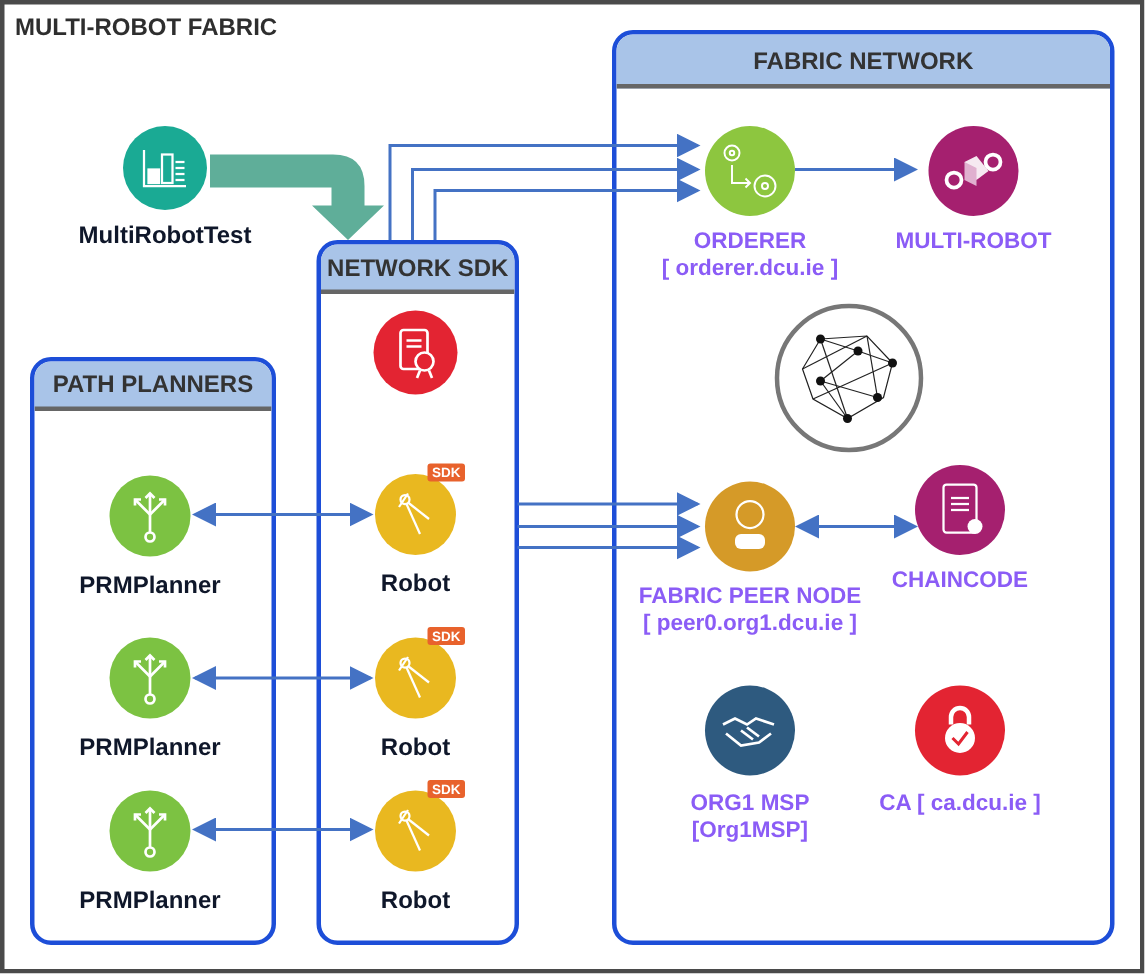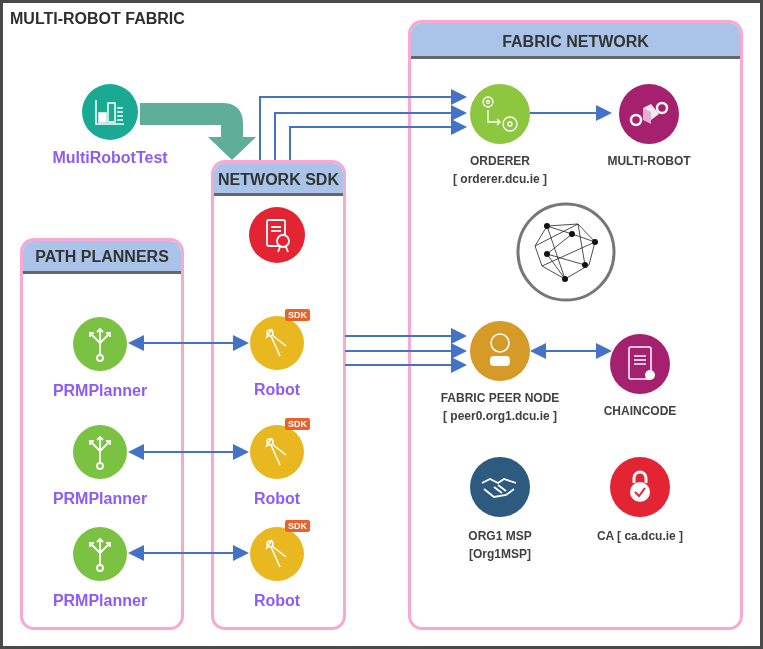--- a/index.html
+++ b/index.html
@@ -1,27 +1,27 @@
 <!DOCTYPE html>
 <html><head>
 <meta charset="utf-8">
 <style>
   html, body { margin: 0; padding: 0; background: #ffffff; }
   body { width: 763px; height: 649px; position: relative; overflow: hidden;
          font-family: "Liberation Sans", sans-serif; color: #333333; }
   .frame { position: absolute; left: 0; top: 0; width: 757px; height: 643px;
            border: 3px solid #4a4a4a; background: #ffffff; }
   .main-title { position: absolute; left: 10px; top: 10px; font-weight: bold; font-size: 16px; color: #2e2e2e; }
-  .panel { position: absolute; border: 3px solid #f9a8d4; border-radius: 14px; background: #ffffff; overflow: hidden; }
+  .panel { position: absolute; border: 3px solid #1d4ed8; border-radius: 14px; background: #ffffff; overflow: hidden; }
   .panel-head { background: #a9c4e8; border-bottom: 3px solid #666666; font-weight: bold; color: #333333;
                 text-align: center; font-size: 16px; }
   .node { position: absolute; text-align: center; }
   .circle { border-radius: 50%; margin: 0 auto; position: relative; }
-  .lbl { font-weight: bold; font-size: 16px; color: #8b5cf6; line-height: 19px; }
-  .lbl2 { font-size: 12px; color: #404040; line-height: 18px; font-weight: bold; }
+  .lbl { font-weight: bold; font-size: 16px; color: #0f172a; line-height: 19px; }
+  .lbl2 { font-size: 15px; color: #8b5cf6; line-height: 18px; font-weight: bold; }
   .sdk-badge { position: absolute; right: -6px; top: -7px; background: #e8622c; color: #fff; font-size: 9px;
                font-weight: bold; padding: 1px 3px; border-radius: 2px; }
   svg { display: block; }
   .overlay { position: absolute; left: 0; top: 0; }
 </style>
 </head>
 <body>
 
 <div class="frame"></div>
 <div class="main-title">MULTI-ROBOT FABRIC</div>
@@ -250,21 +250,21 @@
     <svg width="60" height="60">
         <g fill="none" stroke="#fff" stroke-width="1.5">
           <circle cx="30" cy="22" r="9"></circle>
         </g>
         <rect x="20" y="35" width="20" height="10" rx="4" fill="#fff"></rect>
       </svg>
   </div>
   <div class="lbl2" style="margin-top:8px;">FABRIC PEER NODE</div>
   <div class="lbl2">[ peer0.org1.dcu.ie ]</div>
 </div>
-<div class="node" style="left:575px;top:334px;width:130px;">
+<div class="node" style="left:575px;top:310px;width:130px;">
   <div class="circle" style="width:60px;height:60px;background:#a5206f;">
     <svg width="60" height="60">
         <g stroke="#fff" stroke-width="1.5" fill="none">
           <rect x="19" y="13" width="22" height="32" rx="2"></rect>
       <line x1="24" y1="22" x2="36" y2="22"></line>
           <line x1="24" y1="26" x2="36" y2="26"></line>
           <line x1="24" y1="30" x2="36" y2="30"></line>
         </g>
       <circle cx="40" cy="41" r="5" fill="#fff"></circle>
       </svg>

